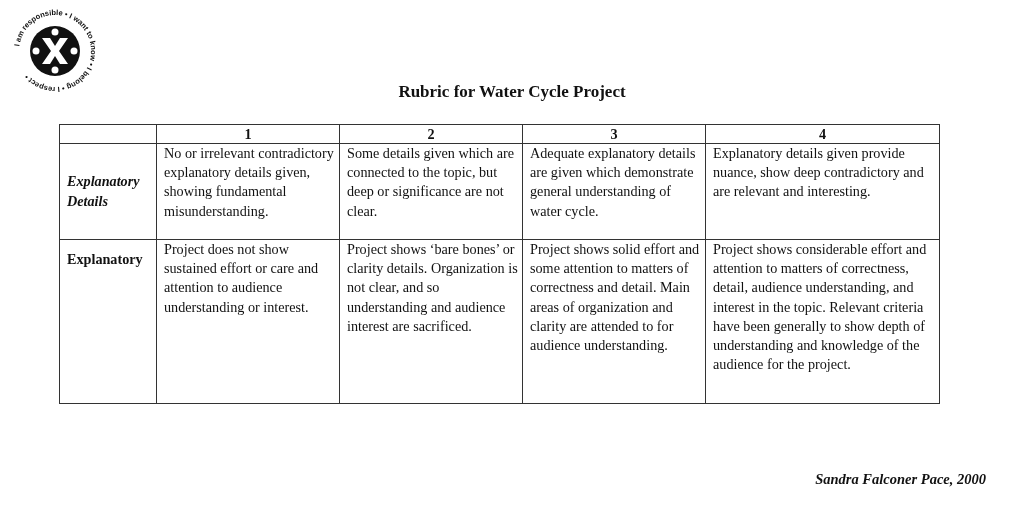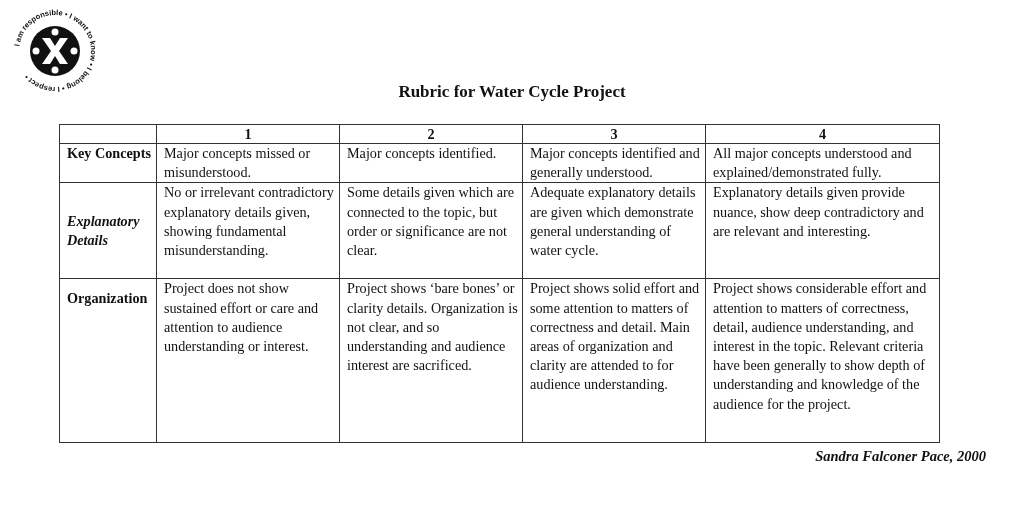--- a/index.html
+++ b/index.html
@@ -10,21 +10,21 @@
            font-weight: bold; font-size: 17px; }
   table.rubric { position: absolute; left: 59px; top: 124px; border-collapse: collapse;
                  font-size: 14.2px; line-height: 19.2px; }
   table.rubric td, table.rubric th { border: 1px solid #333; vertical-align: top;
                  padding: 0 4px 0 7px; text-align: left; }
   table.rubric th { text-align: center; font-weight: bold; height: 18px; line-height: 18px; padding: 0; }
   .c0 { width: 96px; } .c1 { width: 182px; } .c2 { width: 182px; } .c3 { width: 182px; } .c4 { width: 233px; }
   .rowhead { font-weight: bold; }
   .rowhead.mid { vertical-align: middle !important; font-style: italic; }
   .r1 td { height: 38px; } .r2 td { height: 95px; } .r3 td { height: 153px; }
-  .credit { position: absolute; right: 38px; top: 448px; font-style: italic; font-weight: bold; font-size: 14.5px; }
+  .credit { position: absolute; right: 38px; top: 471px; font-style: italic; font-weight: bold; font-size: 14.5px; }
 </style>
 </head>
 <body>
 
 <div class="logo">
   <svg width="86" height="86" viewBox="0 0 86 86">
     <defs>
       <path id="ring" d="M43,43 m-36,0 a36,36 0 1,1 72,0 a36,36 0 1,1 -72,0"></path>
     </defs>
     <text font-size="7.5" font-weight="bold" font-family="Liberation Sans, sans-serif" fill="#111">
@@ -45,36 +45,29 @@
 
 <table class="rubric">
   <tbody>
       <tr>
     <th class="c0"></th>
     <th class="c1">1</th>
     <th class="c2">2</th>
     <th class="c3">3</th>
     <th class="c4">4</th>
   </tr>
-  <tr class="r1">
-    <td class="rowhead">Key Concepts</td>
-    <td>Major concepts missed or misunderstood.</td>
-    <td>Major concepts identified.</td>
-    <td>Major concepts identified and generally understood.</td>
-    <td>All major concepts understood and explained/demonstrated fully.</td>
-  </tr>
   <tr class="r2">
     <td class="rowhead mid">Explanatory Details</td>
     <td>No or irrelevant contradictory explanatory details given, showing fundamental misunderstanding.</td>
-    <td>Some details given which are connected to the topic, but order or significance are not clear.</td>
+    <td>Some details given which are connected to the topic, but deep or significance are not clear.</td>
     <td>Adequate explanatory details are given which demonstrate general understanding of water cycle.</td>
     <td>Explanatory details given provide nuance, show deep contradictory and are relevant and interesting.</td>
   </tr>
   <tr class="r3">
-    <td class="rowhead" style="padding-top:10px">Organization</td>
+    <td class="rowhead" style="padding-top:10px">Explanatory</td>
     <td>Project does not show sustained effort or care and attention to audience understanding or interest.</td>
     <td>Project shows ‘bare bones’ or clarity details. Organization is not clear, and so understanding and audience interest are sacrificed.</td>
     <td>Project shows solid effort and some attention to matters of correctness and detail. Main areas of organization and clarity are attended to for audience understanding.</td>
     <td>Project shows considerable effort and attention to matters of correctness, detail, audience understanding, and interest in the topic. Relevant criteria have been generally to show depth of understanding and knowledge of the audience for the project.</td>
   </tr>
 </tbody>
   </table>
 
 <div class="credit">Sandra Falconer Pace, 2000</div>
 

